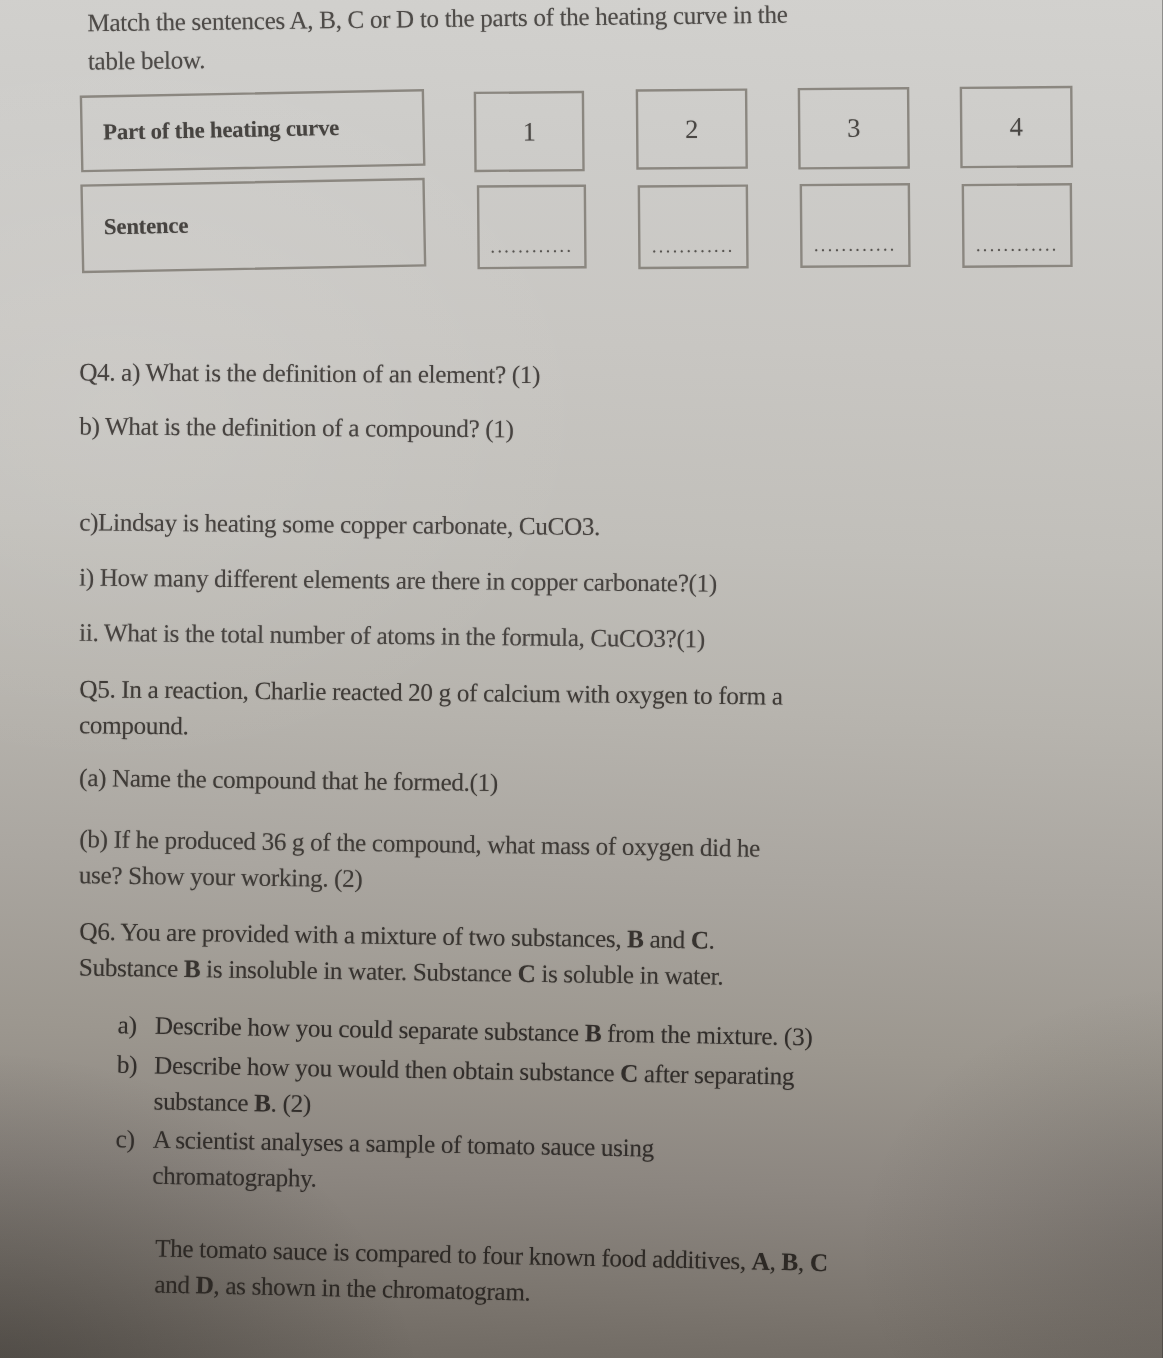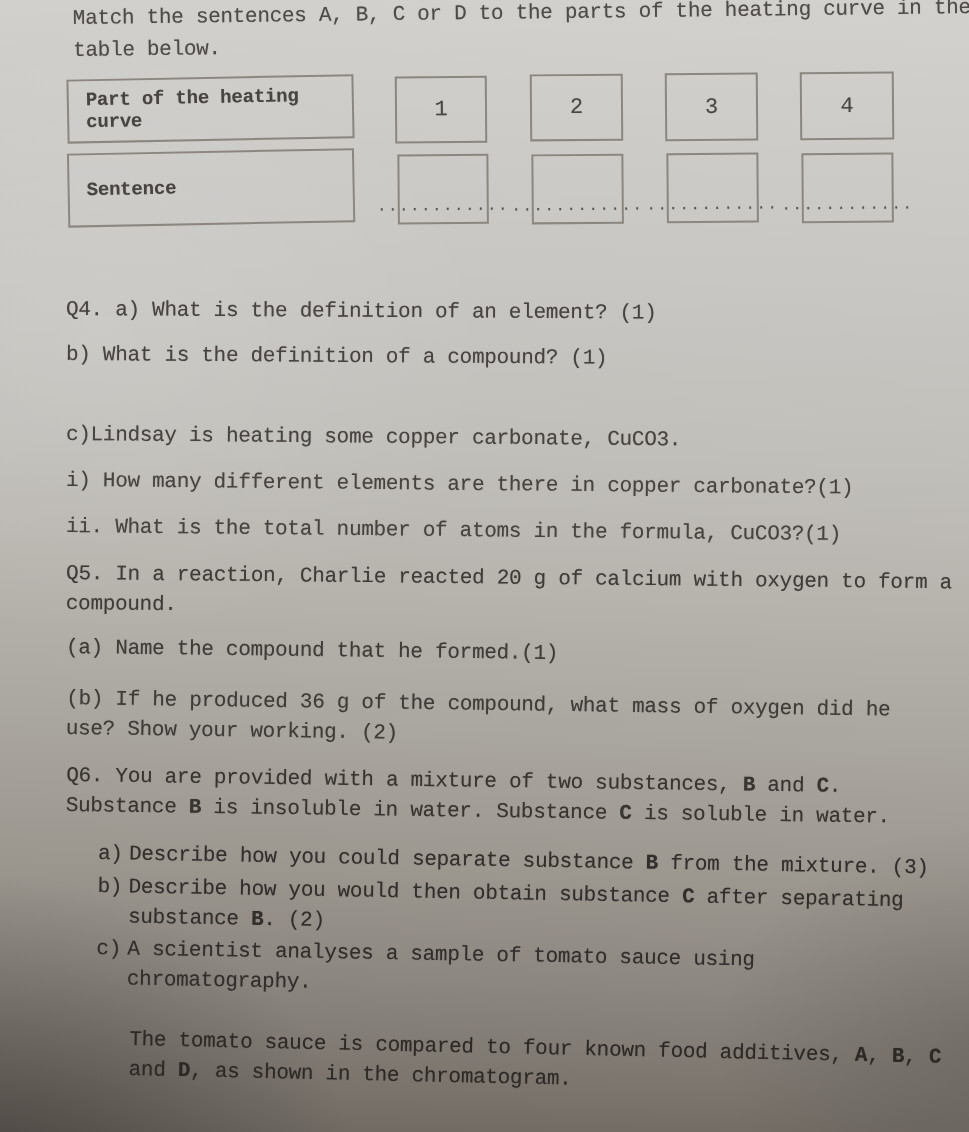--- a/index.html
+++ b/index.html
@@ -1,18 +1,18 @@
 <!DOCTYPE html>
 <html><head>
 <meta charset="utf-8">
 <style>
   html,body { margin:0; padding:0; background:#1a1a1a; }
   .photo {
     position:relative; width:969px; height:1132px; overflow:hidden;
-    font-family:Liberation Mono, monospace;
+    font-family:Liberation Serif, serif;
     background:
       radial-gradient(55% 38% at -2% 104%, rgba(20,18,16,0.38), transparent 70%),
       radial-gradient(45% 30% at 103% 92%, rgba(40,36,33,0.20), transparent 65%),
       radial-gradient(70% 45% at 10% 30%, rgba(255,255,255,0.10), transparent 60%),
       linear-gradient(182deg,
         #d2d1ce 0%, #cdccc9 12%, #c8c6c2 26%, #c1bfba 40%,
         #b7b4ae 52%, #aaa6a0 64%, #9c978f 76%, #8c8680 86%,
         #7c766f 94%, #6e6861 100%);
   }
   .ink { position:absolute; inset:0; filter:blur(0.45px); }

